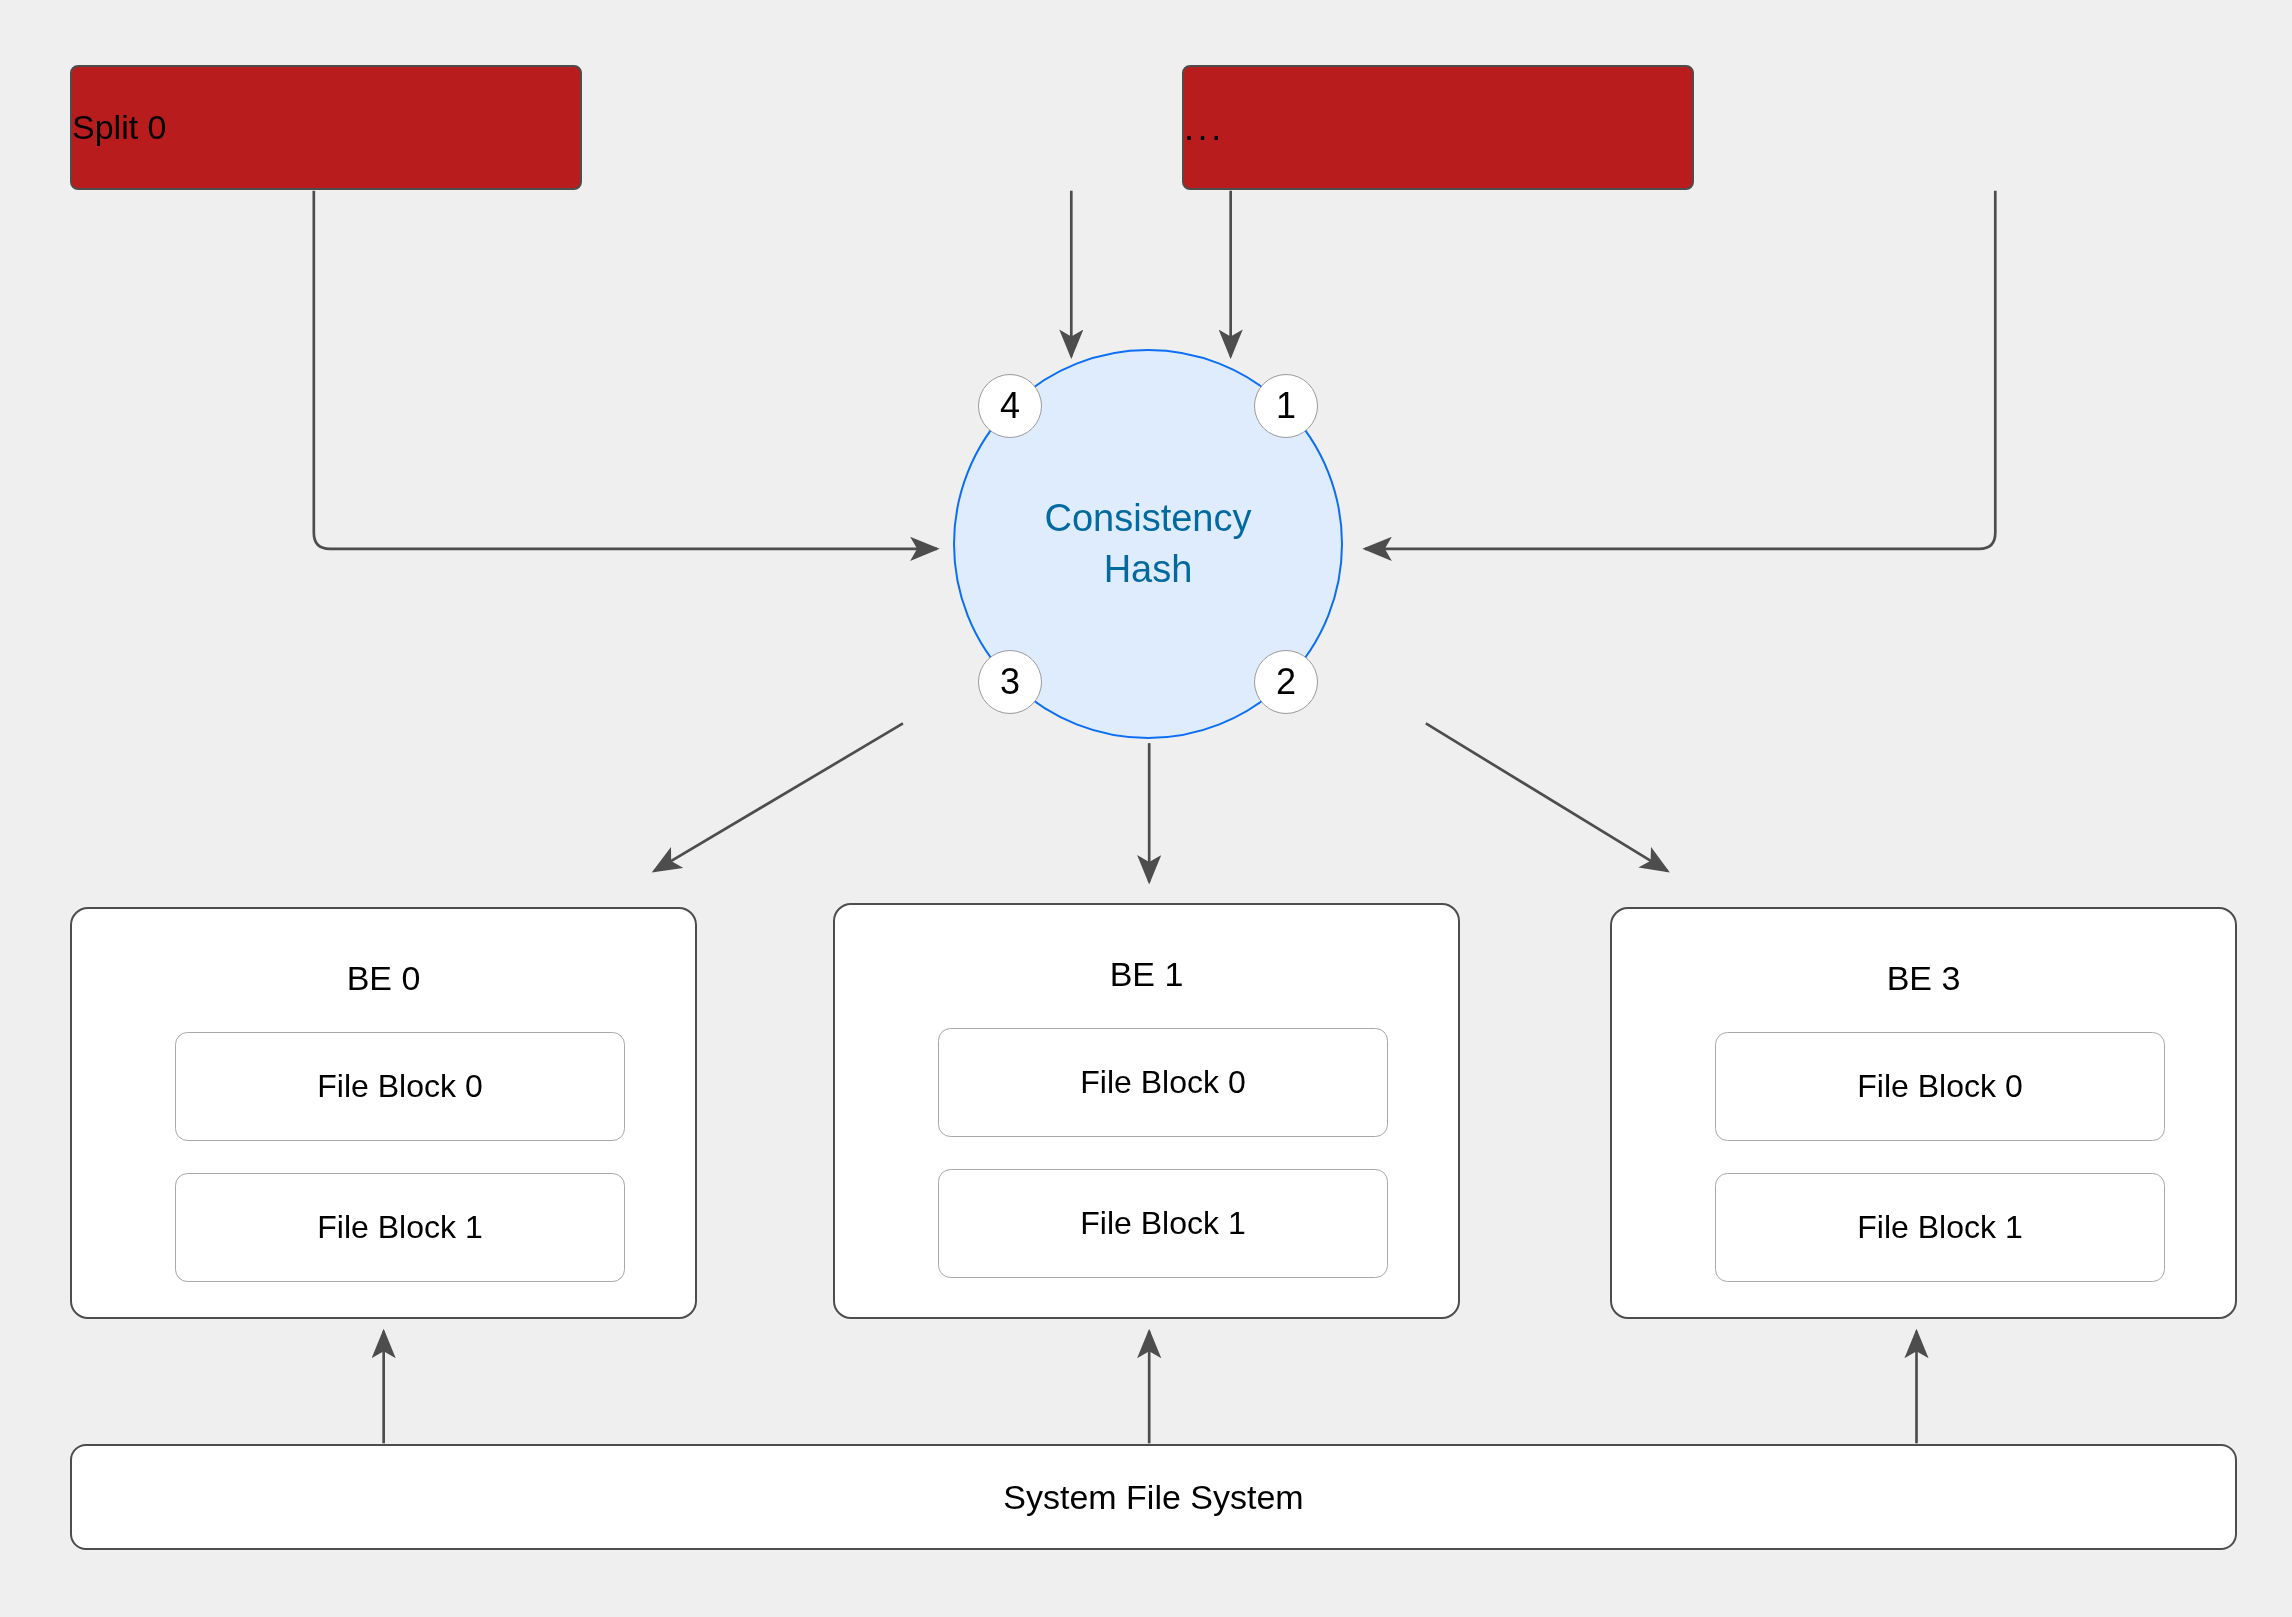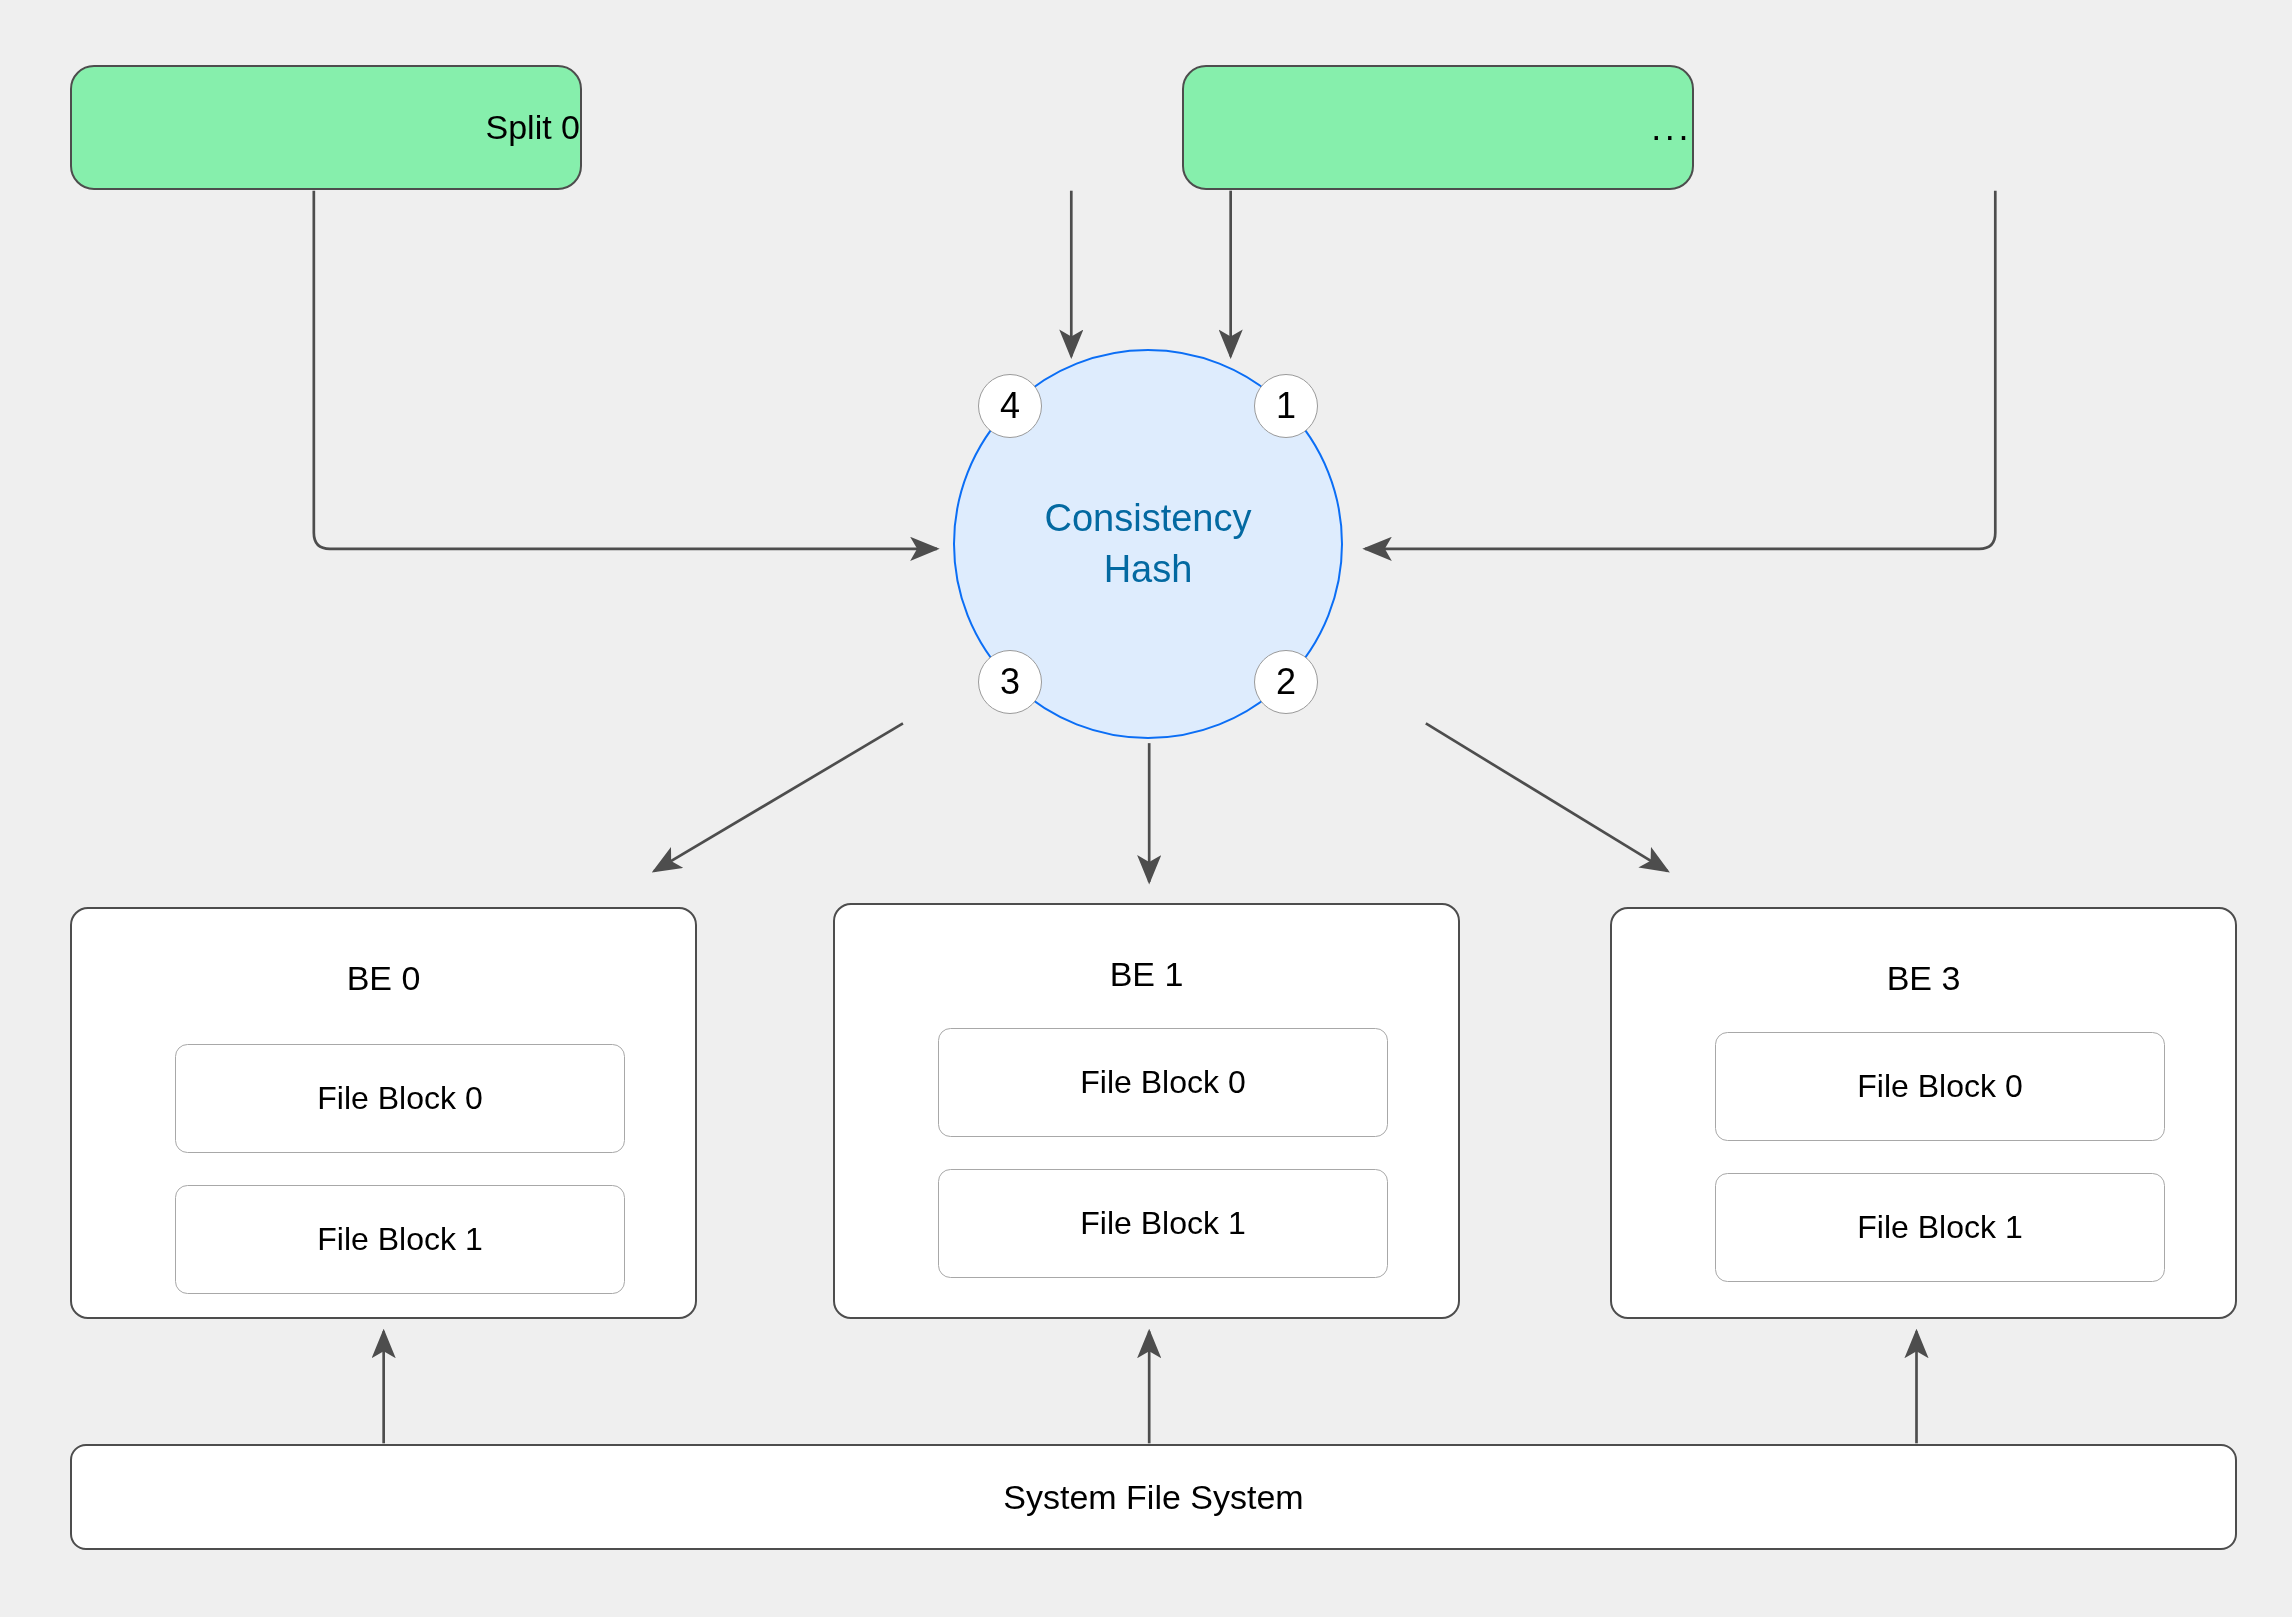--- a/index.html
+++ b/index.html
@@ -25,26 +25,26 @@
   #wires {
     position: absolute;
     left: 0; top: 0;
     width: 2293px; height: 1617px;
     pointer-events: none;
   }
   
   .node {
     position: absolute;
     box-sizing: border-box;
-    background: #86efac;
+    background: #b91c1c;
     border: 2.7px solid #4d4d4d;
-    border-radius: 24px;
-    display: flex;
-    align-items: center;
-    justify-content: flex-end;
+    border-radius: 8px;
+    display: flex;
+    align-items: center;
+    justify-content: flex-start;
     color: #000000;
     font-size: 34px;
     line-height: 1.15;
     text-align: center;
   }
   .split-box { height: 125px; }
   .dots-label { letter-spacing: 3.6px; font-size: 36px; }
 
   
   .be-box {
@@ -183,21 +183,21 @@
   <div class="hash-node" style="left: 1254px; top: 650px;">
     <span>2</span>
   </div>
   <div class="hash-node" style="left: 978px; top: 650px;">
     <span>3</span>
   </div>
   <div class="hash-node" style="left: 978px; top: 374px;">
     <span>4</span>
   </div>
 
-  <div class="be-box" style="left: 70px; top: 907px; width: 627px; height: 412px; gap: 12px;">
+  <div class="be-box" style="left: 70px; top: 907px; width: 627px; height: 412px;">
     <div class="be-title">BE 0</div>
     <div class="fb-list">
       <div class="fb-box">File Block 0</div>
       <div class="fb-box">File Block 1</div>
     </div>
   </div>
 
   <div class="be-box" style="left: 833px; top: 903px; width: 627px; height: 416px;">
     <div class="be-title">BE 1</div>
     <div class="fb-list">

